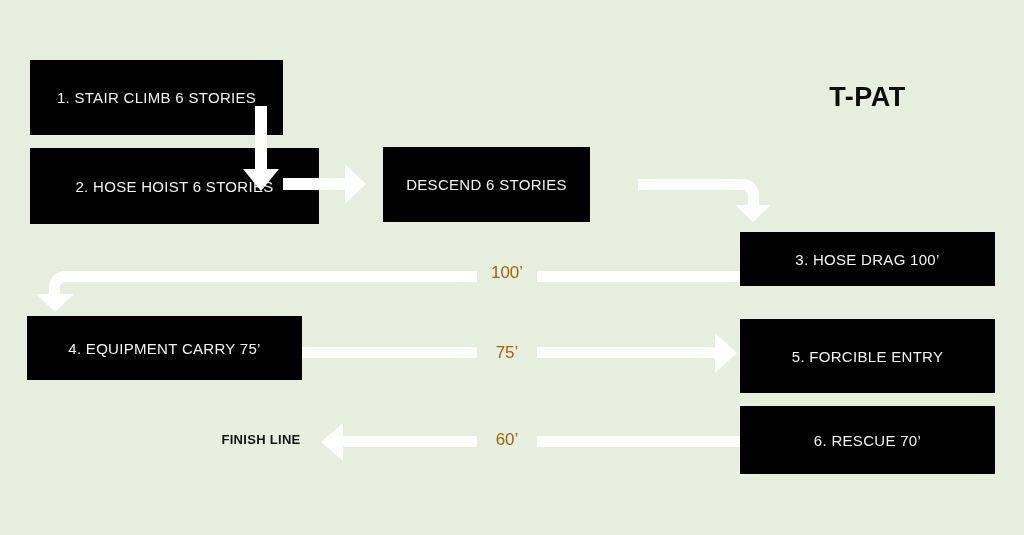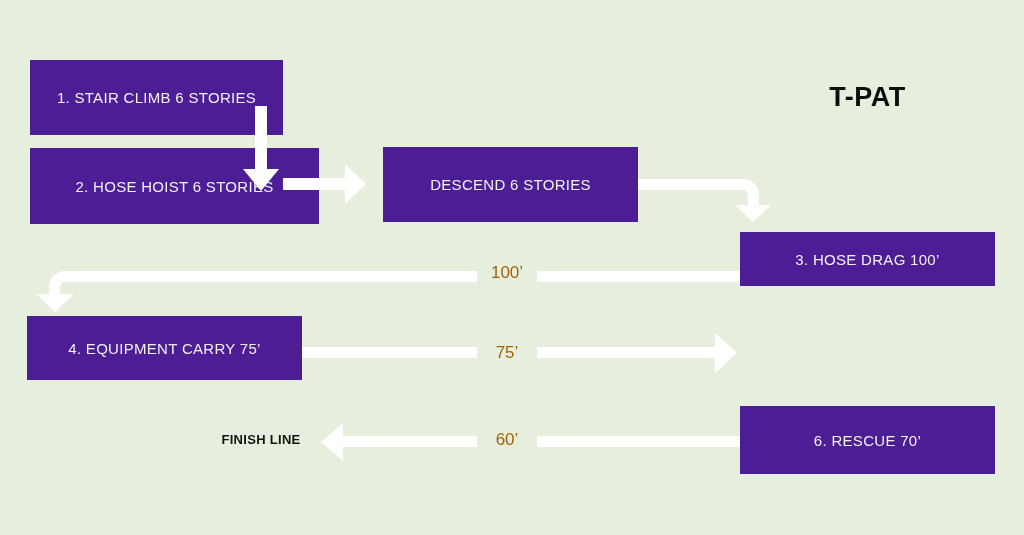--- a/index.html
+++ b/index.html
@@ -6,29 +6,29 @@
   .canvas{
     position:relative;
     width:1024px;height:535px;
     background:#e6efde;
     font-family:"Liberation Sans", sans-serif;
     overflow:hidden;
   }
   
   .box{
     position:absolute;
-    background:#4c1d95;
+    background:#000000;
     color:#f2f2f0;
     display:flex;align-items:center;justify-content:center;
     font-size:15px;letter-spacing:.3px;
     text-align:center;
   }
   .box-1{left:30px;top:60px;width:253px;height:75px;}
   .box-2{left:30px;top:148px;width:289px;height:76px;}
-  .box-descend{left:383px;top:147px;width:255px;height:75px;}
+  .box-descend{left:383px;top:147px;width:207px;height:75px;}
   .box-3{left:740px;top:232px;width:255px;height:54px;}
   .box-4{left:27px;top:316px;width:275px;height:64px;}
   .box-5{left:740px;top:319px;width:255px;height:74px;}
   .box-6{left:740px;top:406px;width:255px;height:68px;}
   
   .title{
     position:absolute;left:740px;top:82px;width:255px;
     text-align:center;font-size:27px;font-weight:bold;color:#0d0d0d;
     letter-spacing:.5px;
   }
@@ -87,20 +87,23 @@
   </div>
   <div class="box box-descend">
     <span>DESCEND 6 STORIES</span>
   </div>
   <div class="box box-3">
     <span>3. HOSE DRAG 100’</span>
   </div>
   <div class="box box-4">
     <span>4. EQUIPMENT CARRY 75’</span>
   </div>
+  <div class="box box-5">
+    <span>5. FORCIBLE ENTRY</span>
+  </div>
   <div class="box box-6">
     <span>6. RESCUE 70’</span>
   </div>
 
   <div class="shaft sh-v-1-2"></div>
   <div class="tri tri-down-1-2"></div>
 
   <div class="shaft sh-h-2-d"></div>
   <div class="tri tri-right-2-d"></div>
 

